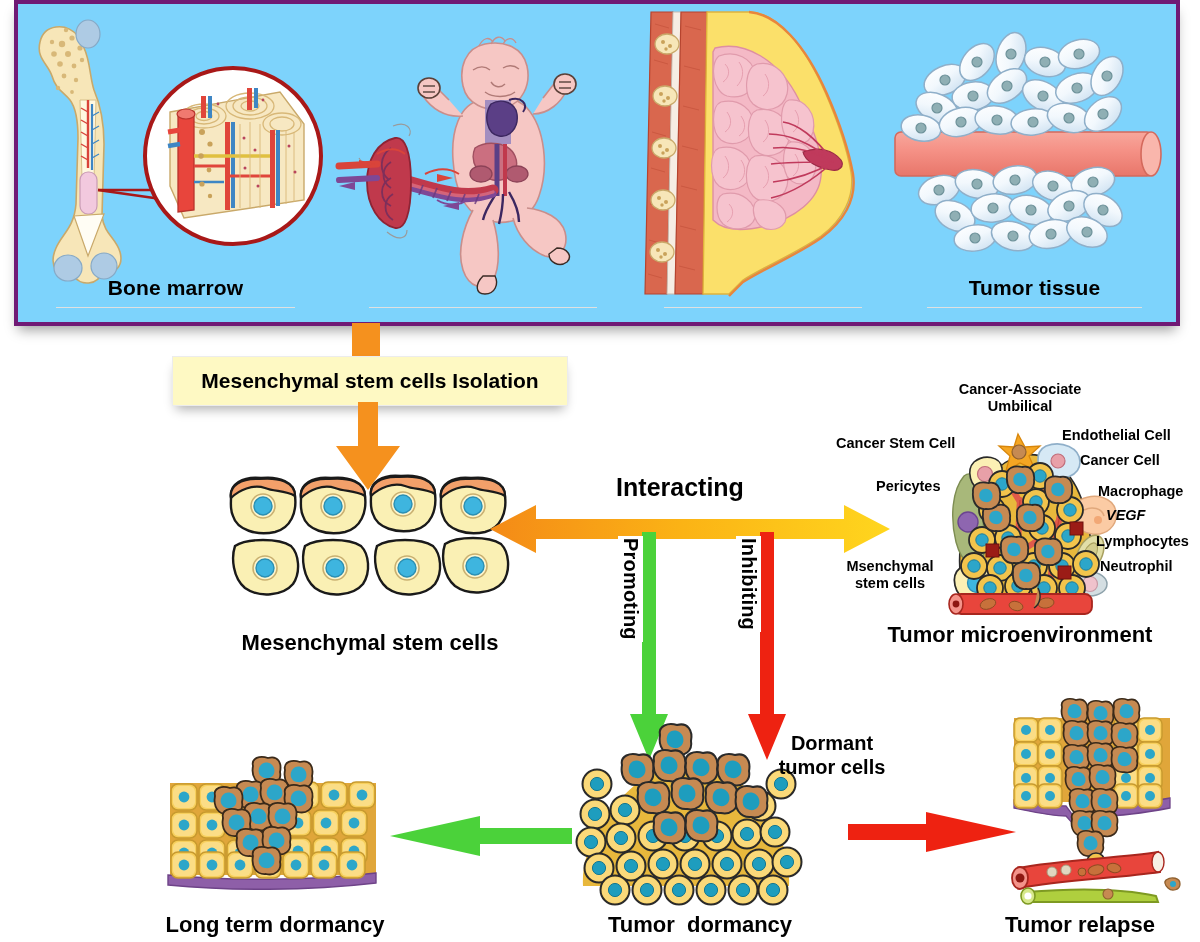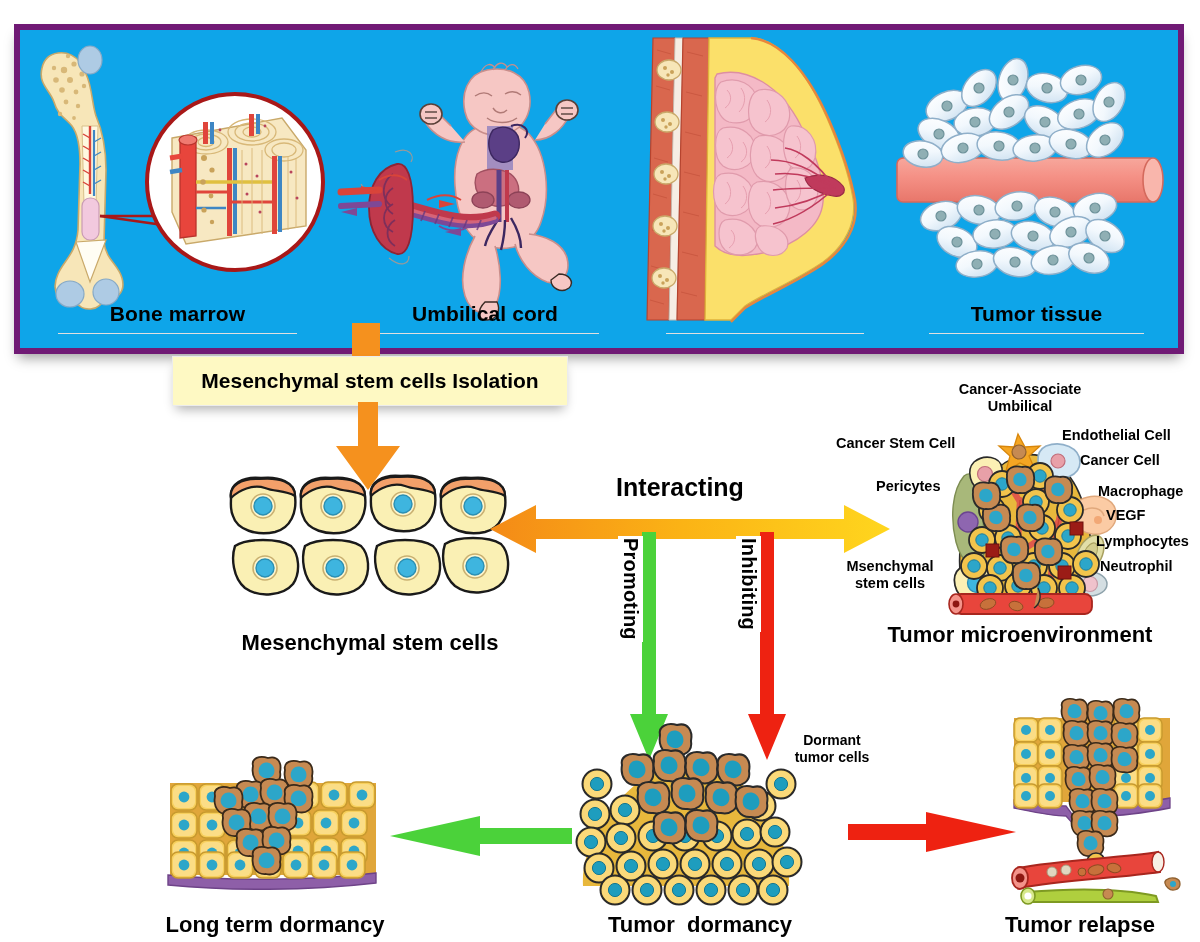--- a/index.html
+++ b/index.html
@@ -1,22 +1,22 @@
 <!DOCTYPE html>
 <html><head>
 <meta charset="utf-8">
 <style>
   html,body{margin:0;padding:0;background:#ffffff;}
   body{width:1200px;height:942px;position:relative;overflow:hidden;
        font-family:"Liberation Sans","DejaVu Sans",sans-serif;color:#000;}
   .abs{position:absolute;}
 
   
-  #source-panel{left:14px;top:24px;width:1158px;height:318px;background:#0ea5e9;
-    border:6px solid #701a75;box-shadow:0 8px 12px -4px rgba(0,0,0,.38);}
+  #source-panel{left:14px;top:0;width:1158px;height:318px;background:#7dd3fc;
+    border:4px solid #701a75;box-shadow:0 8px 12px -4px rgba(0,0,0,.38);}
   .src-cell{position:absolute;top:0;height:100%;}
   .src-label{position:absolute;bottom:22px;left:0;width:100%;text-align:center;
     font-size:21px;font-weight:bold;letter-spacing:.1px;}
   .src-underline{position:absolute;bottom:14px;left:12%;width:76%;height:1px;background:#e0e0e0;}
 
   
   #isolation-box{left:172px;top:356px;width:394px;height:48px;background:#fef9c3;
     border:1px solid #ececec;box-shadow:0 7px 11px -4px rgba(0,0,0,.33);}
   #isolation-box .txt{position:absolute;left:0;top:0;width:100%;height:100%;
     display:flex;align-items:center;justify-content:center;
@@ -278,21 +278,20 @@
         <path d="M126 198 L110 202 L126 206 Z" fill="#7E4896"></path>
         <path d="M44 150 C54 144 64 144 72 150" fill="none" stroke="#D9443A" stroke-width="2"></path>
         <path d="M92 170 C104 164 116 164 126 170" fill="none" stroke="#D9443A" stroke-width="2"></path>
         <path d="M104 196 C114 202 126 202 134 196" fill="none" stroke="#7E4896" stroke-width="2"></path>
       </g>
 
       <path d="M60 122 C74 116 80 126 76 132" fill="none" stroke="#9A9A9A" stroke-width="1.2"></path>
       <path d="M54 228 C66 238 74 234 74 226" fill="none" stroke="#9A9A9A" stroke-width="1.2"></path>
     </svg>
     <div class="src-underline"></div>
-    <div class="src-label">Umbilical cord</div>
   </div>
 
   <div class="src-cell" style="left:615px;width:260px;">
     <svg width="260" height="300" viewBox="0 0 260 300">
 
       <path d="M18 8 L40 8 L34 290 L12 290 Z" fill="#D9674E" stroke="#B6432E" stroke-width="1.2"></path>
       <path d="M40 8 L48 8 L42 290 L34 290 Z" fill="#F6EDE4" stroke="#C8B8AC" stroke-width="1"></path>
       <path d="M48 8 L74 8 L70 290 L42 290 Z" fill="#D9674E" stroke="#B6432E" stroke-width="1.2"></path>
 
       <g stroke="#B6432E" stroke-width="0.7" opacity=".6">
@@ -667,21 +666,21 @@
   </svg>
 </div>
 
 <div class="abs tme-lbl" style="left:935px;top:381px;width:170px;text-align:center;">Cancer-Associate
 Umbilical</div>
 <div class="abs tme-lbl" style="left:836px;top:435px;text-align:left;">Cancer Stem Cell</div>
 <div class="abs tme-lbl" style="left:1033px;top:427px;text-align:right;margin-left:29px;">Endothelial Cell</div>
 <div class="abs tme-lbl" style="left:1080px;top:452px;text-align:left;">Cancer Cell</div>
 <div class="abs tme-lbl" style="left:876px;top:478px;text-align:left;">Pericytes</div>
 <div class="abs tme-lbl" style="left:1098px;top:483px;text-align:left;">Macrophage</div>
-<div class="abs tme-lbl" style="left:1106px;top:507px;text-align:left;">VEGF</div>
+<div class="abs tme-lbl" style="left:1106px;top:507px;text-align:left;font-style:italic;">VEGF</div>
 <div class="abs tme-lbl" style="left:1096px;top:533px;text-align:left;">Lymphocytes</div>
 <div class="abs tme-lbl" style="left:1100px;top:558px;text-align:left;">Neutrophil</div>
 <div class="abs tme-lbl" style="left:840px;top:558px;text-align:center;width:100px;">Msenchymal
 stem cells</div>
 
 <div class="abs caption" style="left:845px;top:622px;width:350px;">Tumor microenvironment</div>
 
 <div class="abs" style="left:575px;top:718px;width:250px;height:180px;">
   <svg width="250" height="180" viewBox="0 0 250 180">
     <defs>
@@ -735,21 +734,21 @@
       <use href="#td-bc" x="158" y="52"></use>
       <use href="#td-bc" x="78" y="80"></use>
       <use href="#td-bc" x="112" y="76"></use>
       <use href="#td-bc" x="146" y="80"></use>
       <use href="#td-bc" x="176" y="84"></use>
       <use href="#td-bc" x="94" y="110"></use>
       <use href="#td-bc" x="126" y="108"></use>
     </g>
   </svg>
 </div>
-<div class="abs tme-lbl" style="left:757px;top:732px;width:150px;text-align:center;font-size:14px;">Dormant
+<div class="abs tme-lbl" style="left:757px;top:732px;width:150px;text-align:center;font-size:20px;">Dormant
 tumor cells</div>
 <div class="abs caption" style="left:525px;top:912px;width:350px;">Tumor  dormancy</div>
 
 <div class="abs" style="left:390px;top:812px;width:182px;height:48px;">
   <svg width="182" height="48" viewBox="0 0 182 48">
     <path d="M0 24 L90 4 L90 16 L182 16 L182 32 L90 32 L90 44 Z" fill="#4BD23A"></path>
   </svg>
 </div>
 
 <div class="abs" style="left:848px;top:808px;width:168px;height:48px;">

